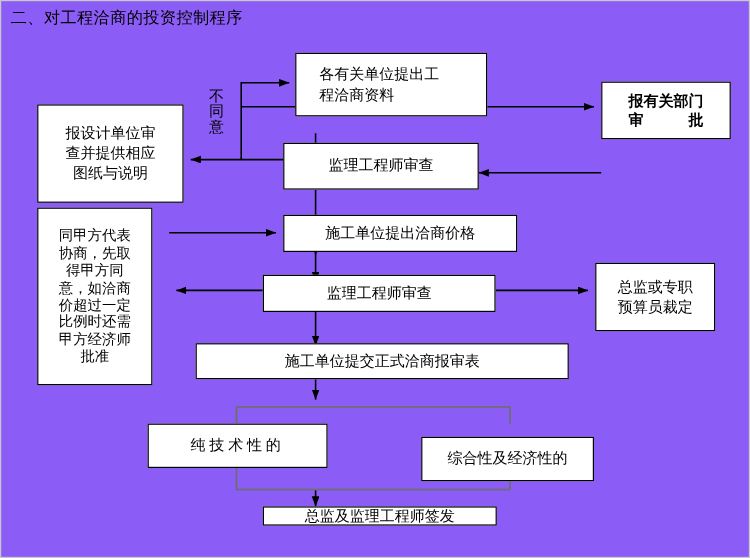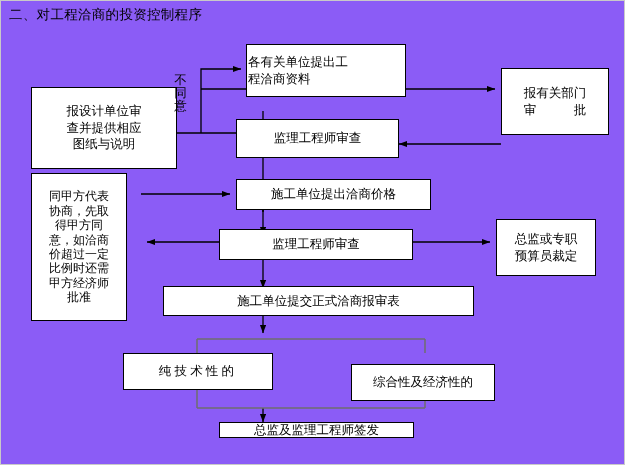--- a/index.html
+++ b/index.html
@@ -125,36 +125,36 @@
       <path d="M424,338 L424,352"></path>
       <path d="M196,389 L196,407"></path>
       <path d="M424,389 L424,407"></path>
       <path d="M196,407 L424,407"></path>
     </g>
     <g stroke="#000" stroke-width="1.3" fill="none">
       <path d="M262,338 L262,338"></path>
     </g>
   </svg>
 
-  <div class="nodebox" style="left:30px; top:86px; width:146px; height:82px;">
+  <div class="nodebox" style="left:30px; top:86px; width:122px; height:82px;">
     <span>
         <div>报设计单位审</div>
         <div>查并提供相应</div>
         <div>图纸与说明</div>
       </span>
   </div>
 
-  <div class="nodebox t-left" style="left:245px; top:43px; width:160px; height:53px; justify-content:flex-start; padding-left:1px;">
+  <div class="nodebox t-left" style="left:245px; top:43px; width:160px; height:53px; justify-content:flex-start; padding-left:19px;">
     <span style="text-align:left;">
         <div>各有关单位提出工</div>
         <div>程洽商资料</div>
       </span>
   </div>
 
-  <div class="nodebox" style="left:500px; top:67px; width:108px; height:67px;">
+  <div class="nodebox" style="left:500px; top:67px; width:108px; height:48px;font-weight:bold;">
     <span>
         <div>报有关部门</div>
         <div>审　　　批</div>
       </span>
   </div>
 
   <div class="nodebox" style="left:235px; top:118px; width:163px; height:39px;">
     <span>
         <div>监理工程师审查</div>
       </span>

